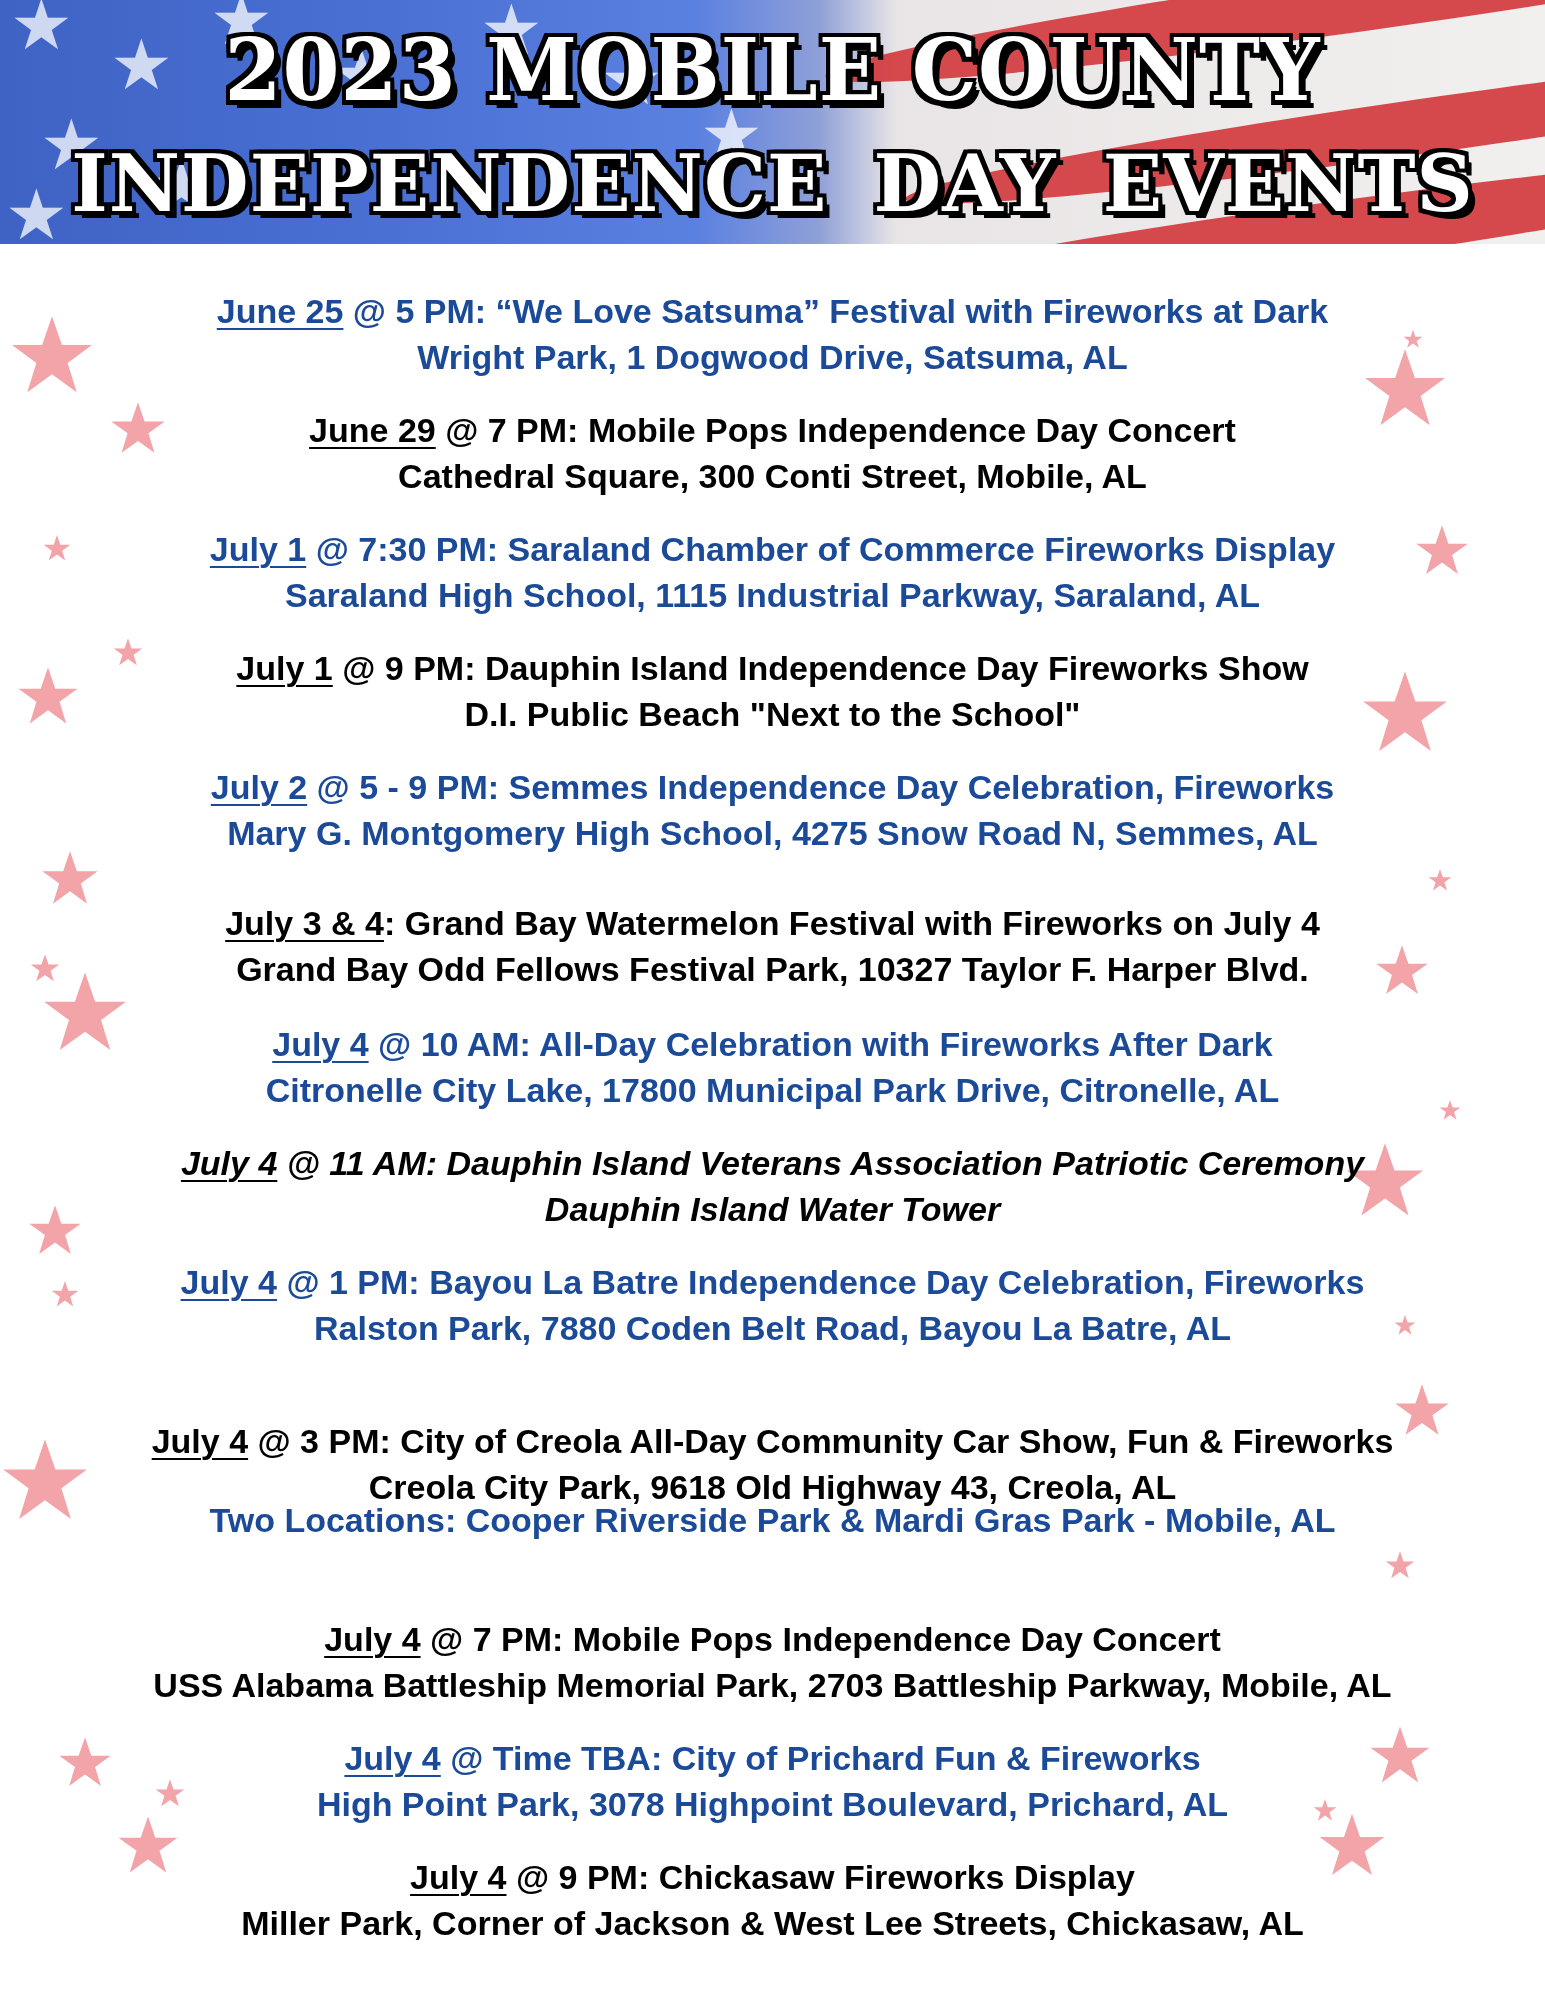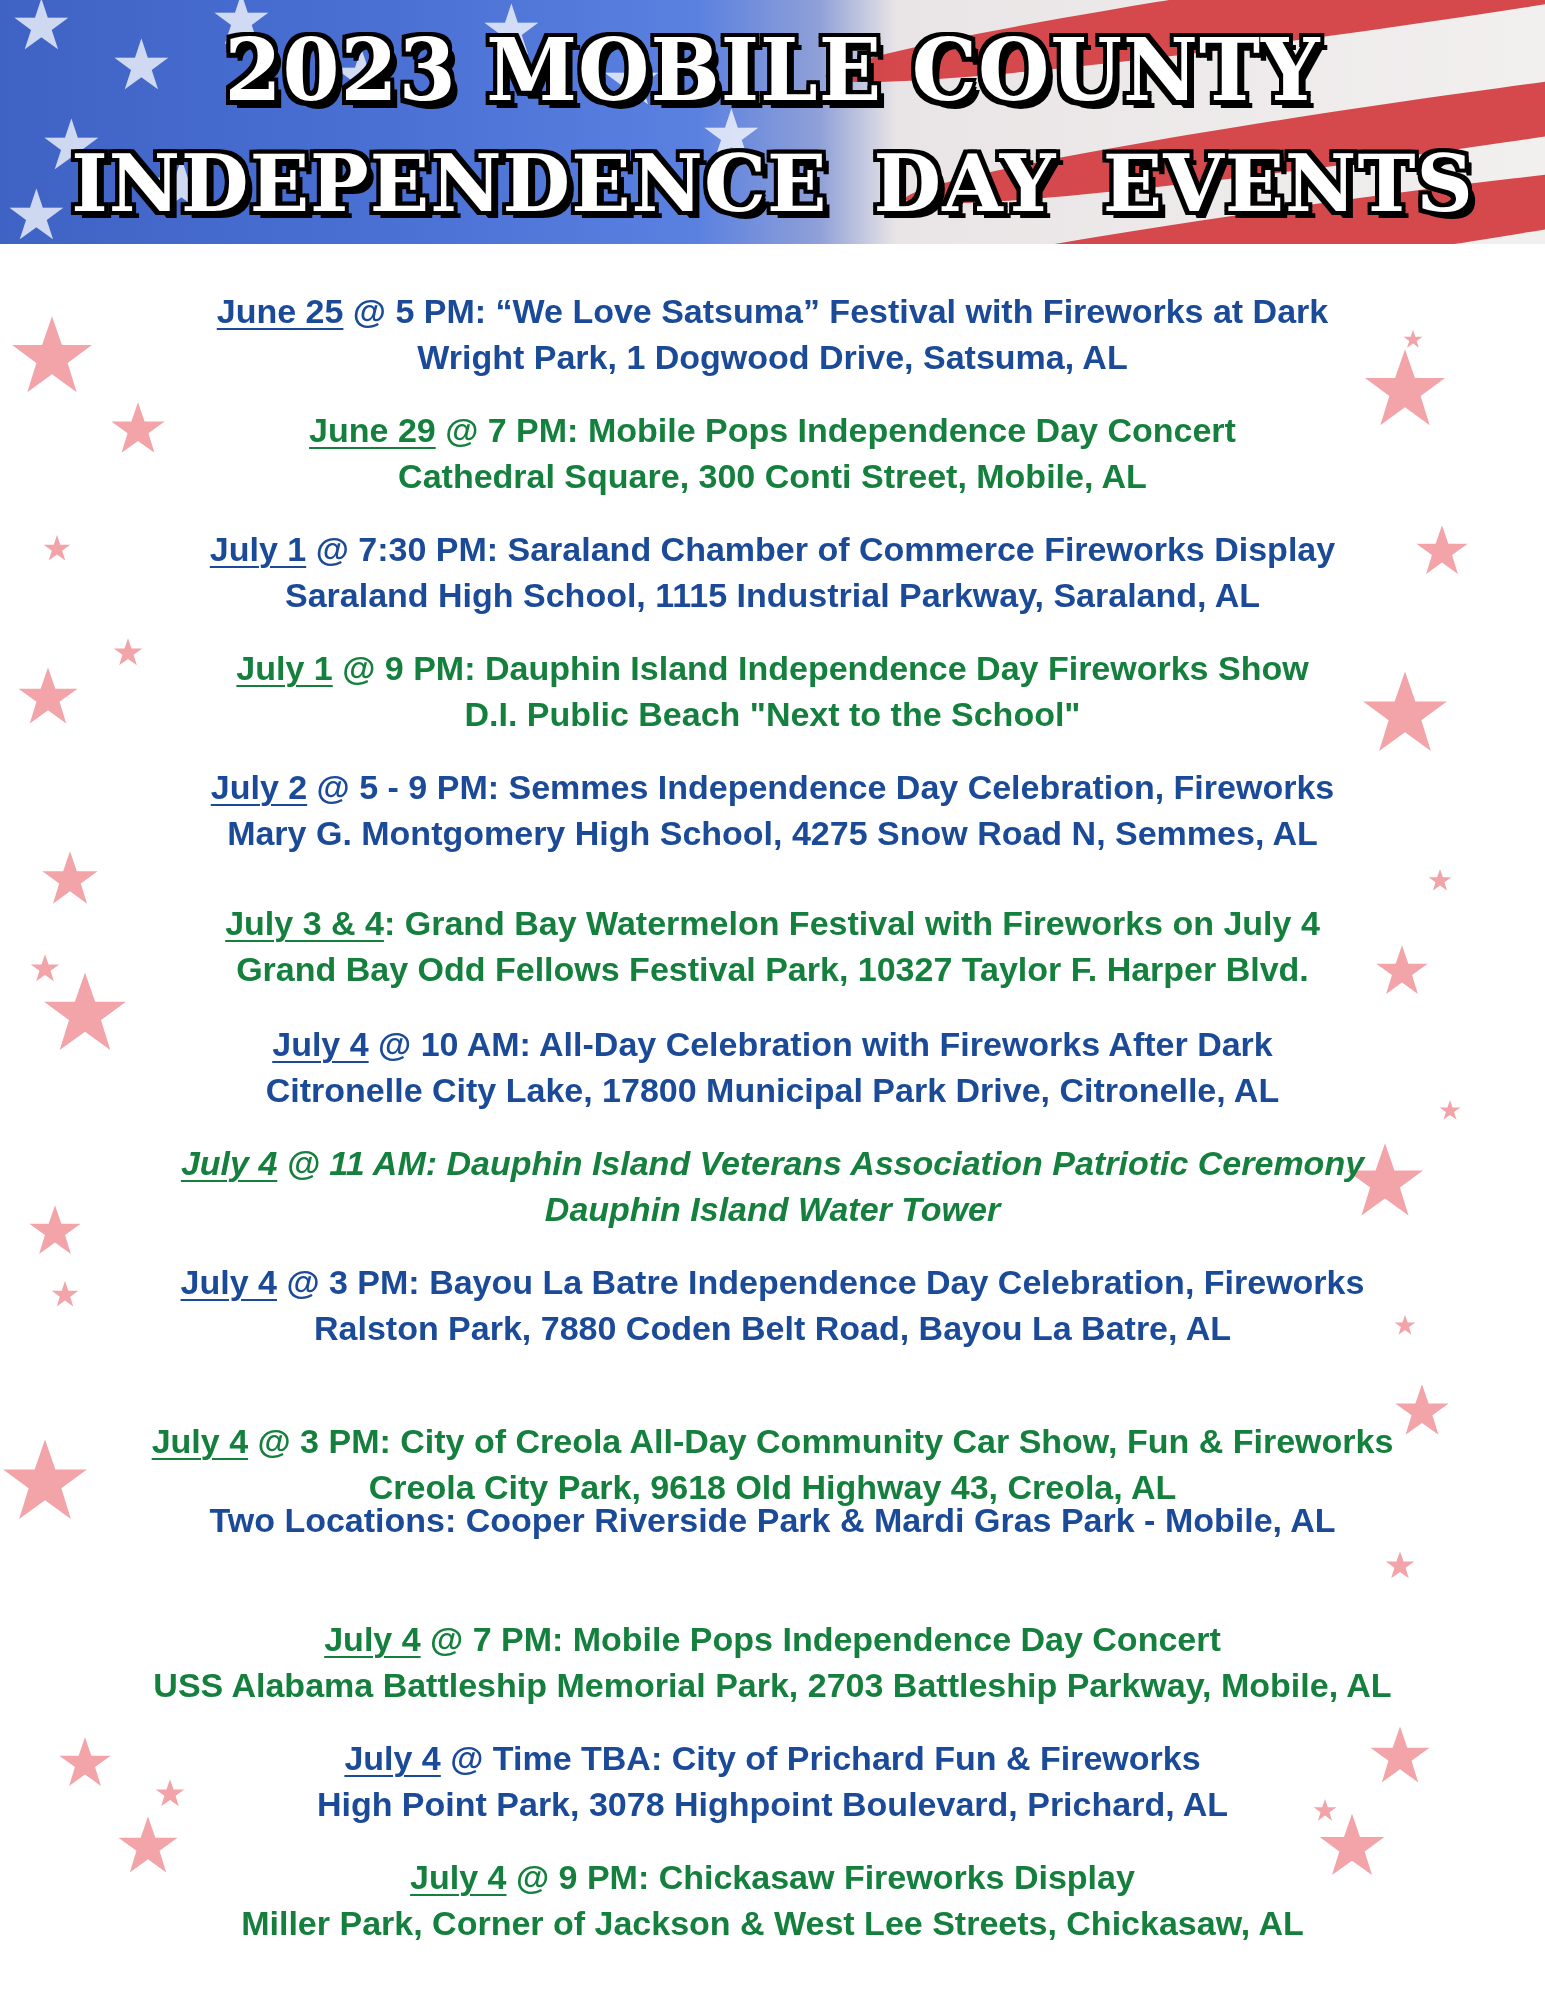--- a/index.html
+++ b/index.html
@@ -30,21 +30,21 @@
   .banner .title.l1 { top: 22px; font-size: 82px; transform: scaleY(1.05); }
   .banner .title.l2 { top: 138px; font-size: 78px; word-spacing: 18px; }
 
   
   .events { position: absolute; left: 0; top: 244px; width: 1545px; }
   .event {
     position: absolute; left: 0; width: 1545px; text-align: center;
     font-weight: bold; font-size: 34px; line-height: 46px;
   }
   .event.blue { color: #1b4a98; }
-  .event.red  { color: #15803d; }
+  .event.red  { color: #000000; }
   .event .date { text-decoration: underline; text-decoration-thickness: 2px; text-underline-offset: 5px; }
   .event .line { display: block; white-space: nowrap; }
 
   
   .deco-star { position: absolute; }
   .deco-star svg { display: block; width: 100%; height: 100%; }
 </style>
 </head>
 <body>
 
@@ -236,21 +236,21 @@
   </div>
   <div class="event blue" style="top:777px;">
     <span class="line"><span class="date">July 4</span><span> @ 10 AM: All-Day Celebration with Fireworks After Dark</span></span>
     <span class="line">Citronelle City Lake, 17800 Municipal Park Drive, Citronelle, AL</span>
   </div>
   <div class="event red" style="top:896px;font-style:italic;">
     <span class="line"><span class="date">July 4</span><span> @ 11 AM: Dauphin Island Veterans Association Patriotic Ceremony</span></span>
     <span class="line">Dauphin Island Water Tower</span>
   </div>
   <div class="event blue" style="top:1015px;">
-    <span class="line"><span class="date">July 4</span><span> @ 3 PM: Bayou La Batre Independence Day Celebration, Fireworks</span></span>
+    <span class="line"><span class="date">July 4</span><span> @ 1 PM: Bayou La Batre Independence Day Celebration, Fireworks</span></span>
     <span class="line">Ralston Park, 7880 Coden Belt Road, Bayou La Batre, AL</span>
   </div>
   <div class="event red" style="top:1134px;margin-top:40px;">
     <span class="line"><span class="date">July 4</span><span> @ 3 PM: City of Creola All-Day Community Car Show, Fun &amp; Fireworks</span></span>
     <span class="line">Creola City Park, 9618 Old Highway 43, Creola, AL</span>
   </div>
   <div class="event blue" style="top:1253px;">
     <span class="line">Two Locations: Cooper Riverside Park &amp; Mardi Gras Park - Mobile, AL</span>
   </div>
   <div class="event red" style="top:1372px;">

